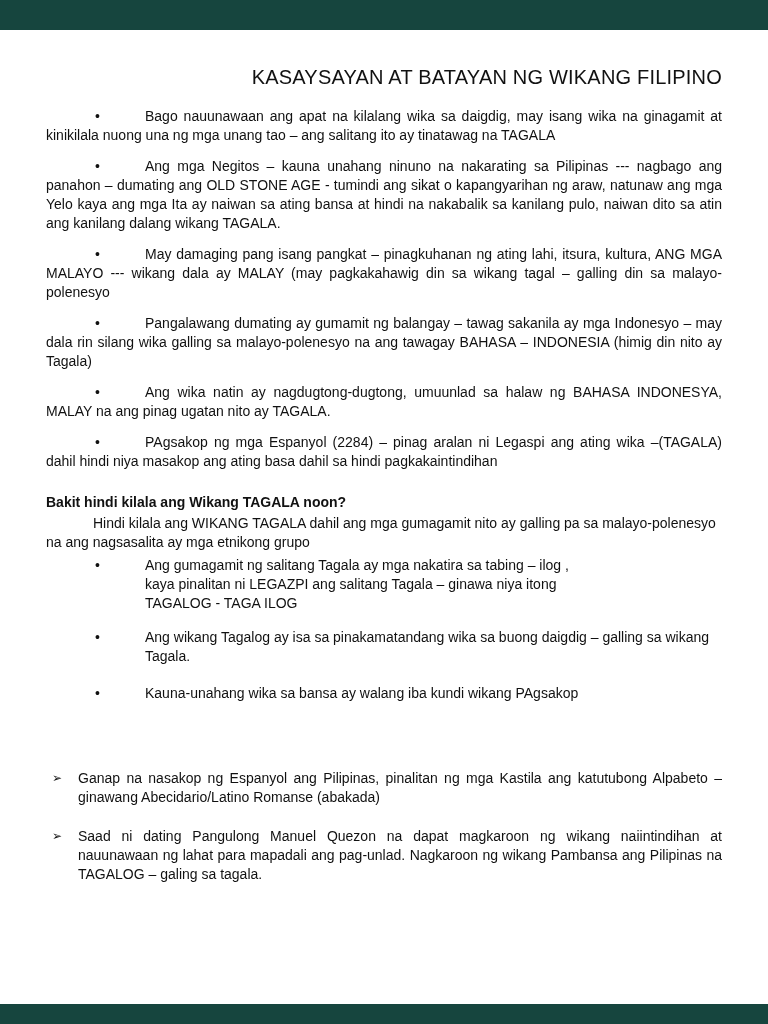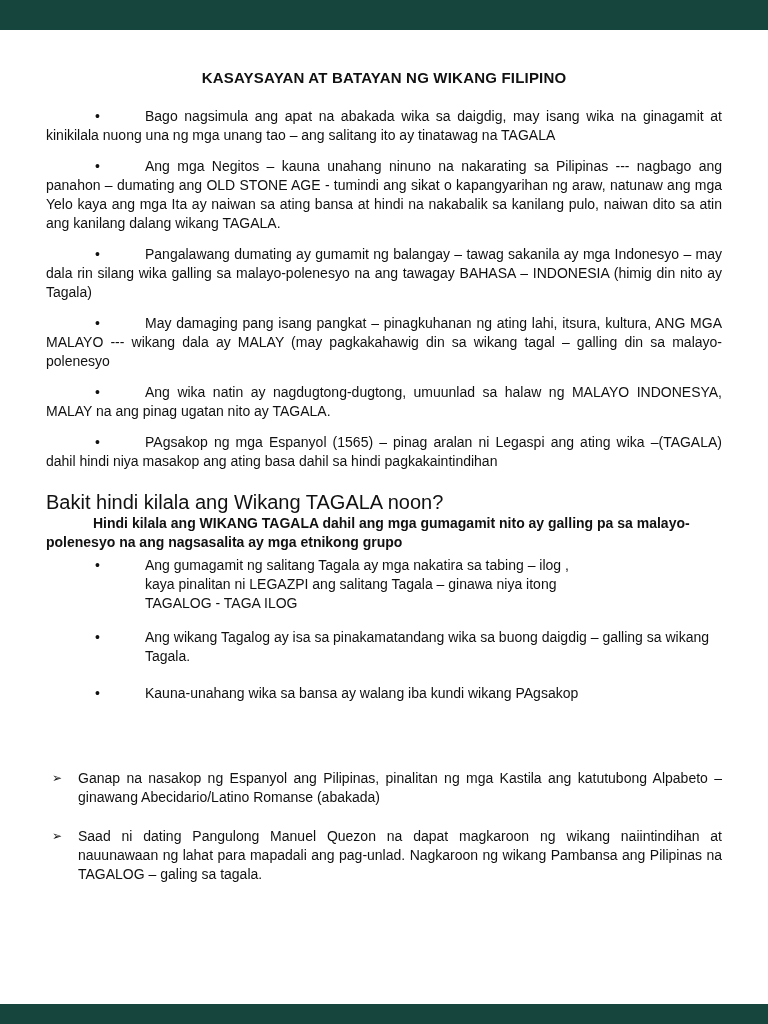--- a/index.html
+++ b/index.html
@@ -17,46 +17,45 @@
   .page {
     flex: 1 1 auto;
     background: #ffffff;
     box-sizing: border-box;
     padding: 38px 46px 0 46px;
     font-size: 14px;
     line-height: 19px;
     overflow: hidden;
   }
   .title {
-    font-size: 15px;
-    font-weight: bold;
-    text-align: center;
+    font-size: 20px;
+    font-weight: normal;
+    text-align: right;
     margin: 0 0 20px 0;
     letter-spacing: 0.2px;
   }
   
   .tb {
     margin: 0 0 12px 0;
     text-align: justify;
     text-indent: 49px;
   }
   .tb-marker {
     display: inline-block;
     width: 50px;
     text-indent: 0;
   }
   .heading {
-    font-size: 20px;
-    font-weight: normal;
+    font-size: 14px;
+    font-weight: bold;
     margin: 22px 0 2px 0;
   }
   .intro {
     margin: 0 0 4px 0;
     text-indent: 47px;
-    font-weight: bold;
   }
   
   .sub-li {
     position: relative;
     padding-left: 99px;
     margin: 0 0 15px 0;
   }
   .sub-li .txt { white-space: pre-line; }
   .sub-marker {
     position: absolute;
@@ -82,32 +81,32 @@
 </style>
 </head>
 <body>
 
 <div class="viewer">
   <div class="top-bar"></div>
 
   <div class="page">
     <h1 class="title">KASAYSAYAN AT BATAYAN NG WIKANG FILIPINO</h1>
 
-    <p class="tb"><span class="tb-marker">•</span><span>Bago nagsimula ang apat na abakada wika sa daigdig, may isang wika na ginagamit at kinikilala nuong una ng mga unang tao – ang salitang ito ay tinatawag na TAGALA</span></p>
+    <p class="tb"><span class="tb-marker">•</span><span>Bago nauunawaan ang apat na kilalang wika sa daigdig, may isang wika na ginagamit at kinikilala nuong una ng mga unang tao – ang salitang ito ay tinatawag na TAGALA</span></p>
 
 
     <p class="tb"><span class="tb-marker">•</span><span>Ang mga Negitos – kauna unahang ninuno na nakarating sa Pilipinas --- nagbago ang panahon – dumating ang OLD STONE AGE - tumindi ang sikat o kapangyarihan ng araw, natunaw ang mga Yelo kaya ang mga Ita ay naiwan sa ating bansa at hindi na nakabalik sa kanilang pulo, naiwan dito sa atin ang kanilang dalang wikang TAGALA.</span></p>
 
+    <p class="tb"><span class="tb-marker">•</span><span>May damaging pang isang pangkat – pinagkuhanan ng ating lahi, itsura, kultura, ANG MGA MALAYO --- wikang dala ay MALAY (may pagkakahawig din sa wikang tagal – galling din sa malayo-polenesyo</span></p>
+
     <p class="tb"><span class="tb-marker">•</span><span>Pangalawang dumating ay gumamit ng balangay – tawag sakanila ay mga Indonesyo – may dala rin silang wika galling sa malayo-polenesyo na ang tawagay BAHASA – INDONESIA (himig din nito ay Tagala)</span></p>
 
-    <p class="tb"><span class="tb-marker">•</span><span>May damaging pang isang pangkat – pinagkuhanan ng ating lahi, itsura, kultura, ANG MGA MALAYO --- wikang dala ay MALAY (may pagkakahawig din sa wikang tagal – galling din sa malayo-polenesyo</span></p>
+    <p class="tb"><span class="tb-marker">•</span><span>Ang wika natin ay nagdugtong-dugtong, umuunlad sa halaw ng BAHASA INDONESYA, MALAY na ang pinag ugatan nito ay TAGALA.</span></p>
 
-    <p class="tb"><span class="tb-marker">•</span><span>Ang wika natin ay nagdugtong-dugtong, umuunlad sa halaw ng MALAYO INDONESYA, MALAY na ang pinag ugatan nito ay TAGALA.</span></p>
-
-    <p class="tb"><span class="tb-marker">•</span><span>PAgsakop ng mga Espanyol (1565) – pinag aralan ni Legaspi ang ating wika –(TAGALA) dahil hindi niya masakop ang ating basa dahil sa hindi pagkakaintindihan</span></p>
+    <p class="tb"><span class="tb-marker">•</span><span>PAgsakop ng mga Espanyol (2284) – pinag aralan ni Legaspi ang ating wika –(TAGALA) dahil hindi niya masakop ang ating basa dahil sa hindi pagkakaintindihan</span></p>
 
     <h2 class="heading">Bakit hindi kilala ang Wikang TAGALA noon?</h2>
 
     <p class="intro">Hindi kilala ang WIKANG TAGALA dahil ang mga gumagamit nito ay galling pa sa malayo-polenesyo na ang nagsasalita ay mga etnikong grupo</p>
 
     <div class="sub-li">
       <span class="sub-marker">•</span>
       <span class="txt">Ang gumagamit ng salitang Tagala ay mga nakatira sa tabing – ilog ,
 kaya pinalitan ni LEGAZPI ang salitang Tagala – ginawa niya itong
 TAGALOG  -  TAGA ILOG</span>

